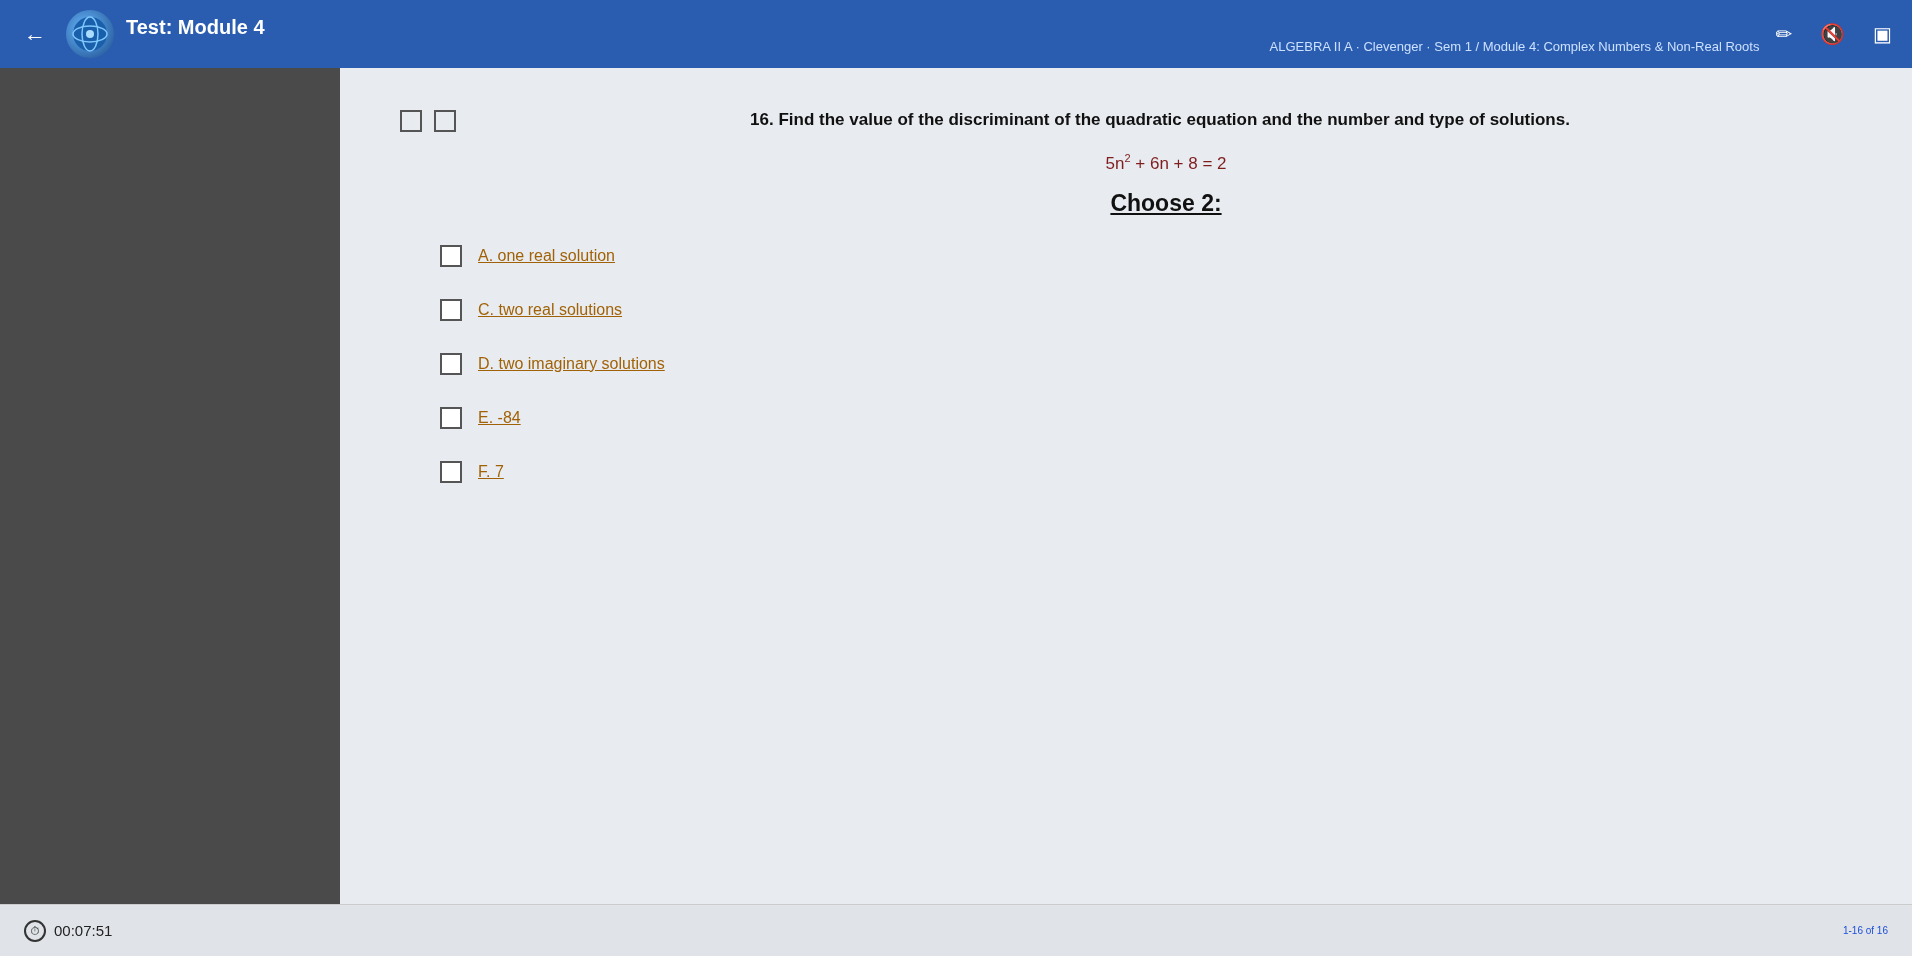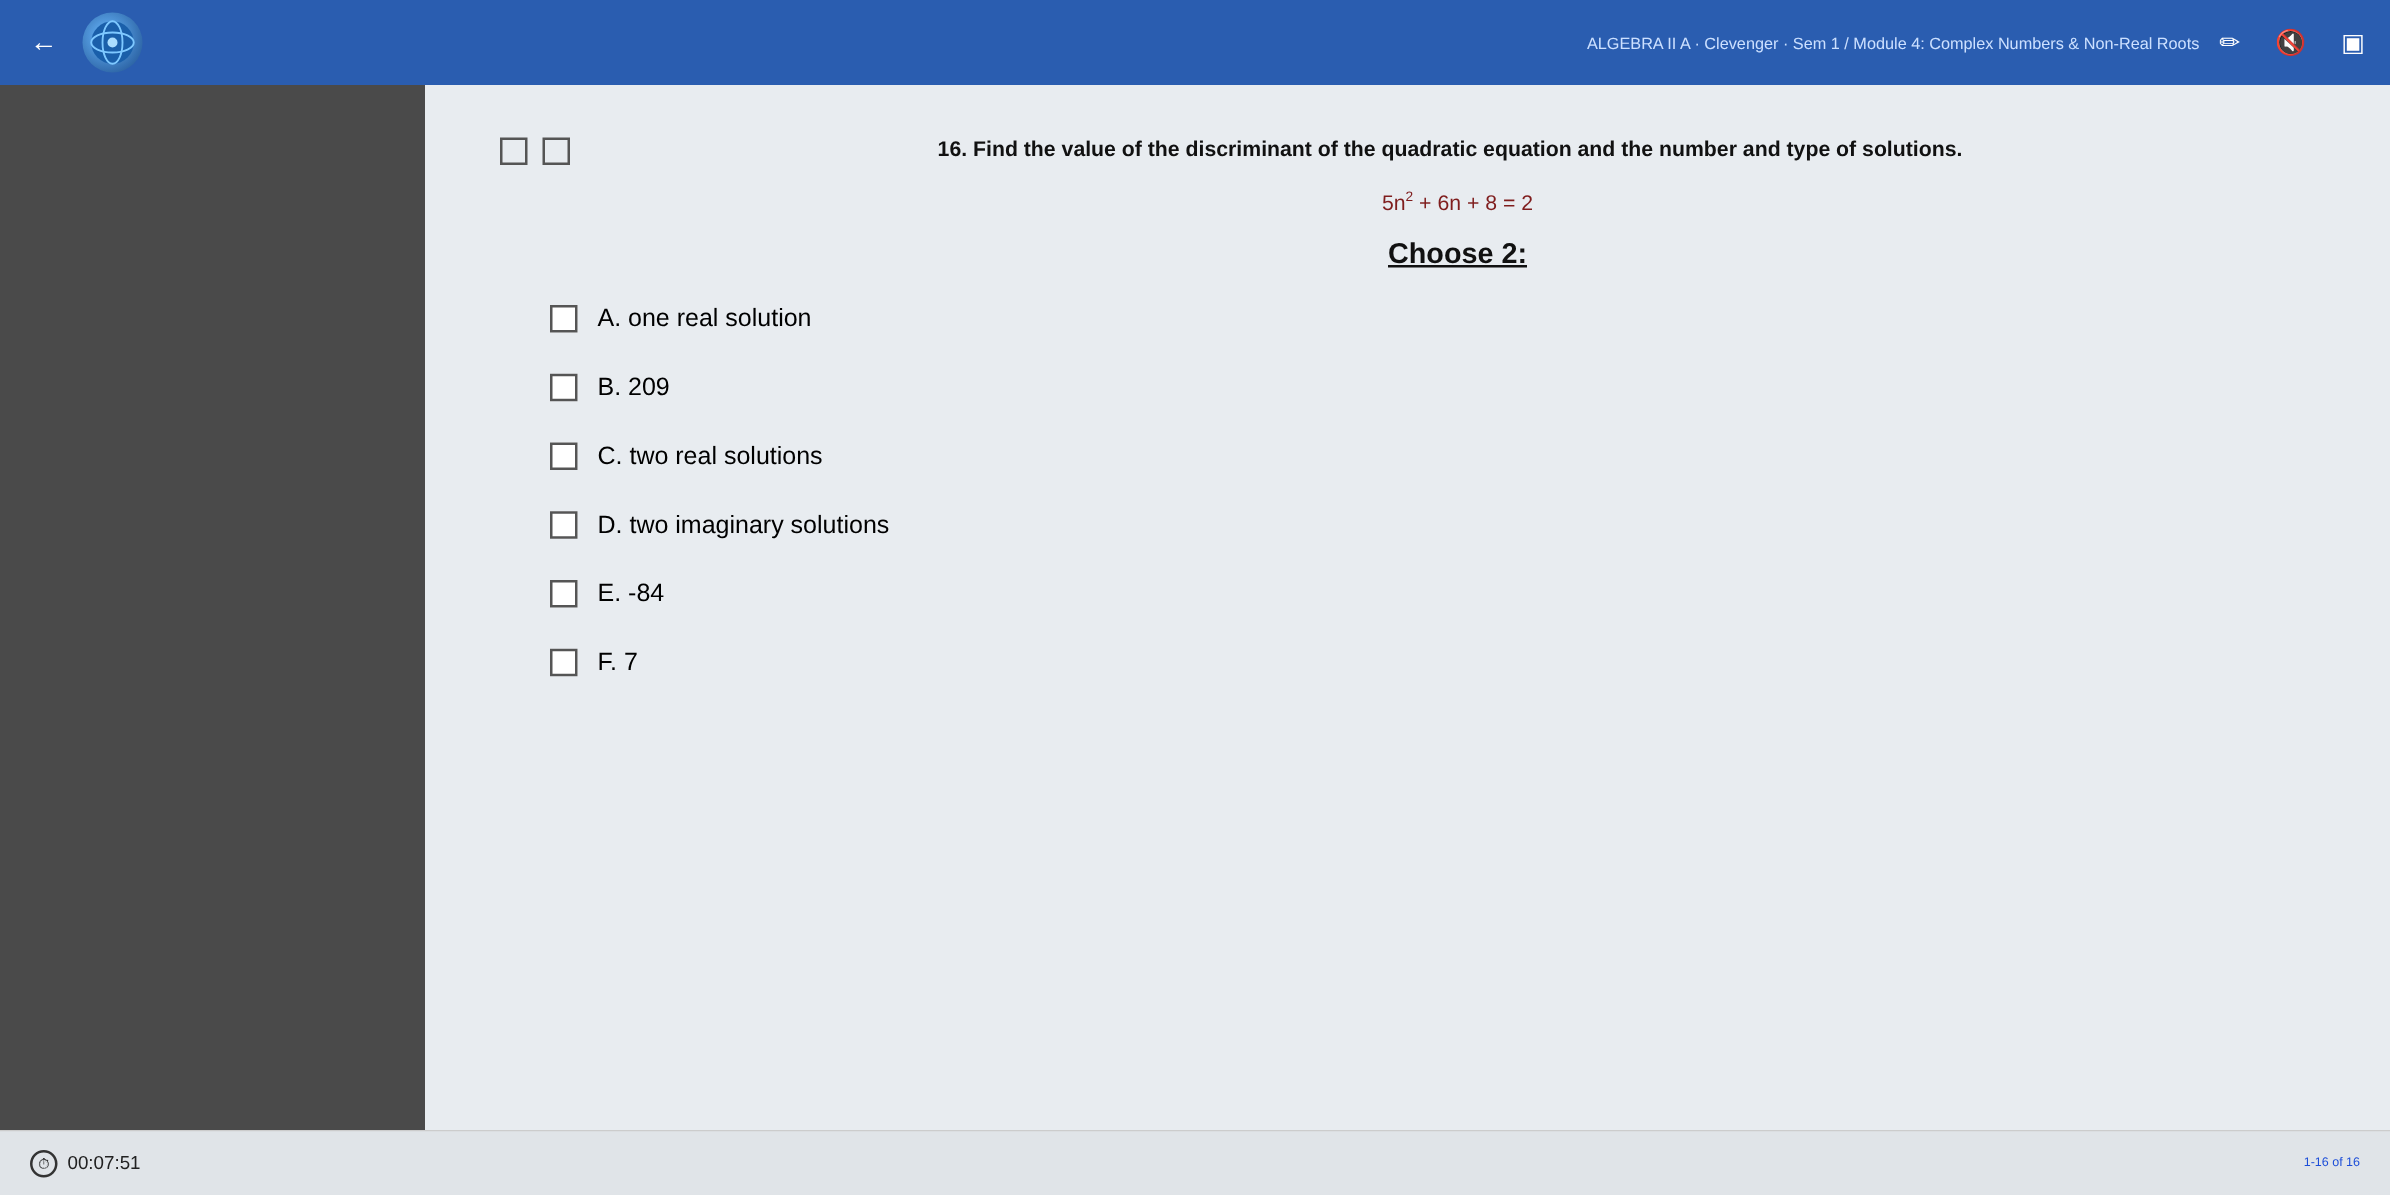--- a/index.html
+++ b/index.html
@@ -170,22 +170,23 @@
     .option-checkbox {
       width: 22px;
       height: 22px;
       border: 2px solid #555;
       flex-shrink: 0;
       background: white;
       cursor: pointer;
     }
 
     .option-label {
-      font-size: 20px;
-      color: #000000;
+      font-size: 16px;
+      color: #a16207;
+      text-decoration: underline;
     }
 
     
     .footer {
       background: #e0e4e8;
       height: 52px;
       display: flex;
       align-items: center;
       padding: 0 24px;
       justify-content: space-between;
@@ -229,20 +230,21 @@
   <button class="header-back-btn">←</button>
   <div class="header-logo">
     <svg viewBox="0 0 36 36" xmlns="http://www.w3.org/2000/svg">
       <circle cx="18" cy="18" r="17" fill="#1a5faa"></circle>
       <ellipse cx="18" cy="18" rx="17" ry="8" fill="none" stroke="#7ec8ff" stroke-width="1.5"></ellipse>
       <ellipse cx="18" cy="18" rx="8" ry="17" fill="none" stroke="#7ec8ff" stroke-width="1.5"></ellipse>
       <circle cx="18" cy="18" r="4" fill="#aaddff"></circle>
     </svg>
   </div>
   <div class="header-title-block">
+    <div class="header-title">Test: Module 4</div>
     <div class="header-subtitle">ALGEBRA II A · Clevenger · Sem 1 / Module 4: Complex Numbers &amp; Non-Real Roots</div>
   </div>
   <div class="header-icons">
     <button class="header-icon-btn">✏</button>
     <button class="header-icon-btn">🔇</button>
     <button class="header-icon-btn">▣</button>
   </div>
 </div>
 
 <div class="main-wrapper">
@@ -266,24 +268,20 @@
 
     <div class="choose-label">Choose 2:</div>
 
     <div class="answer-options">
       <div class="option-row">
         <div class="option-checkbox"></div>
         <span class="option-label">A.  one real solution</span>
       </div>
       <div class="option-row">
         <div class="option-checkbox"></div>
-        <span class="option-label">B.  209</span>
-      </div>
-      <div class="option-row">
-        <div class="option-checkbox"></div>
         <span class="option-label">C.  two real solutions</span>
       </div>
       <div class="option-row">
         <div class="option-checkbox"></div>
         <span class="option-label">D.  two imaginary solutions</span>
       </div>
       <div class="option-row">
         <div class="option-checkbox"></div>
         <span class="option-label">E.  -84</span>
       </div>

